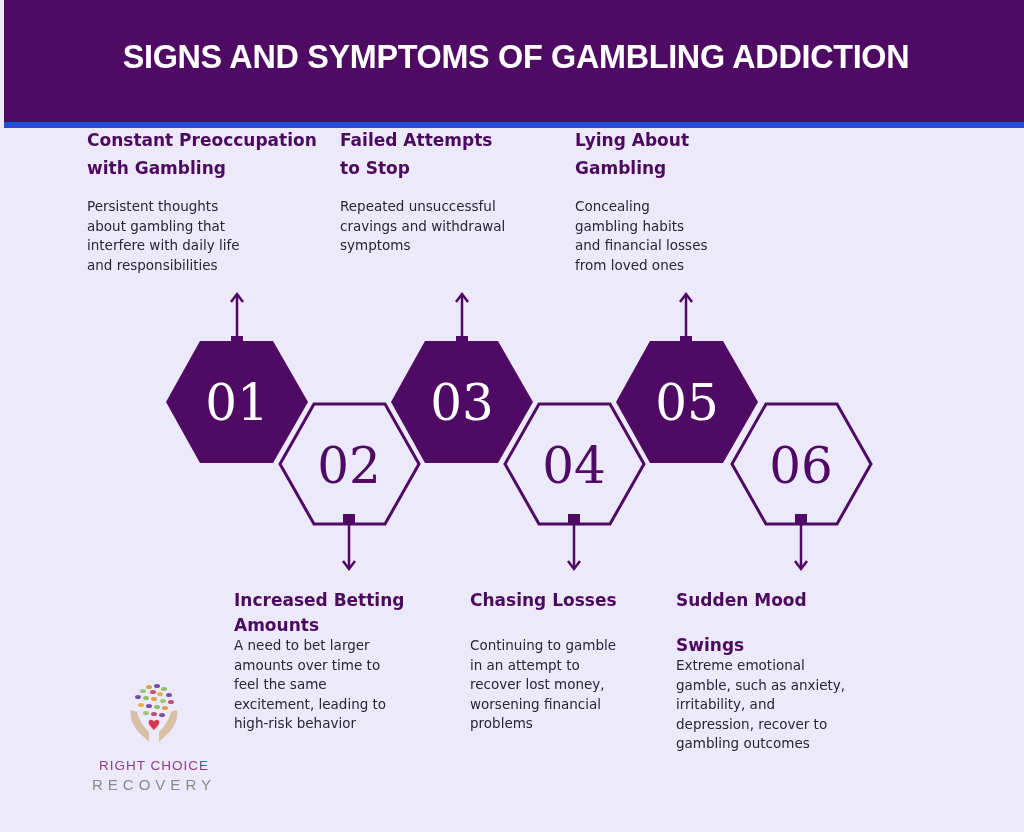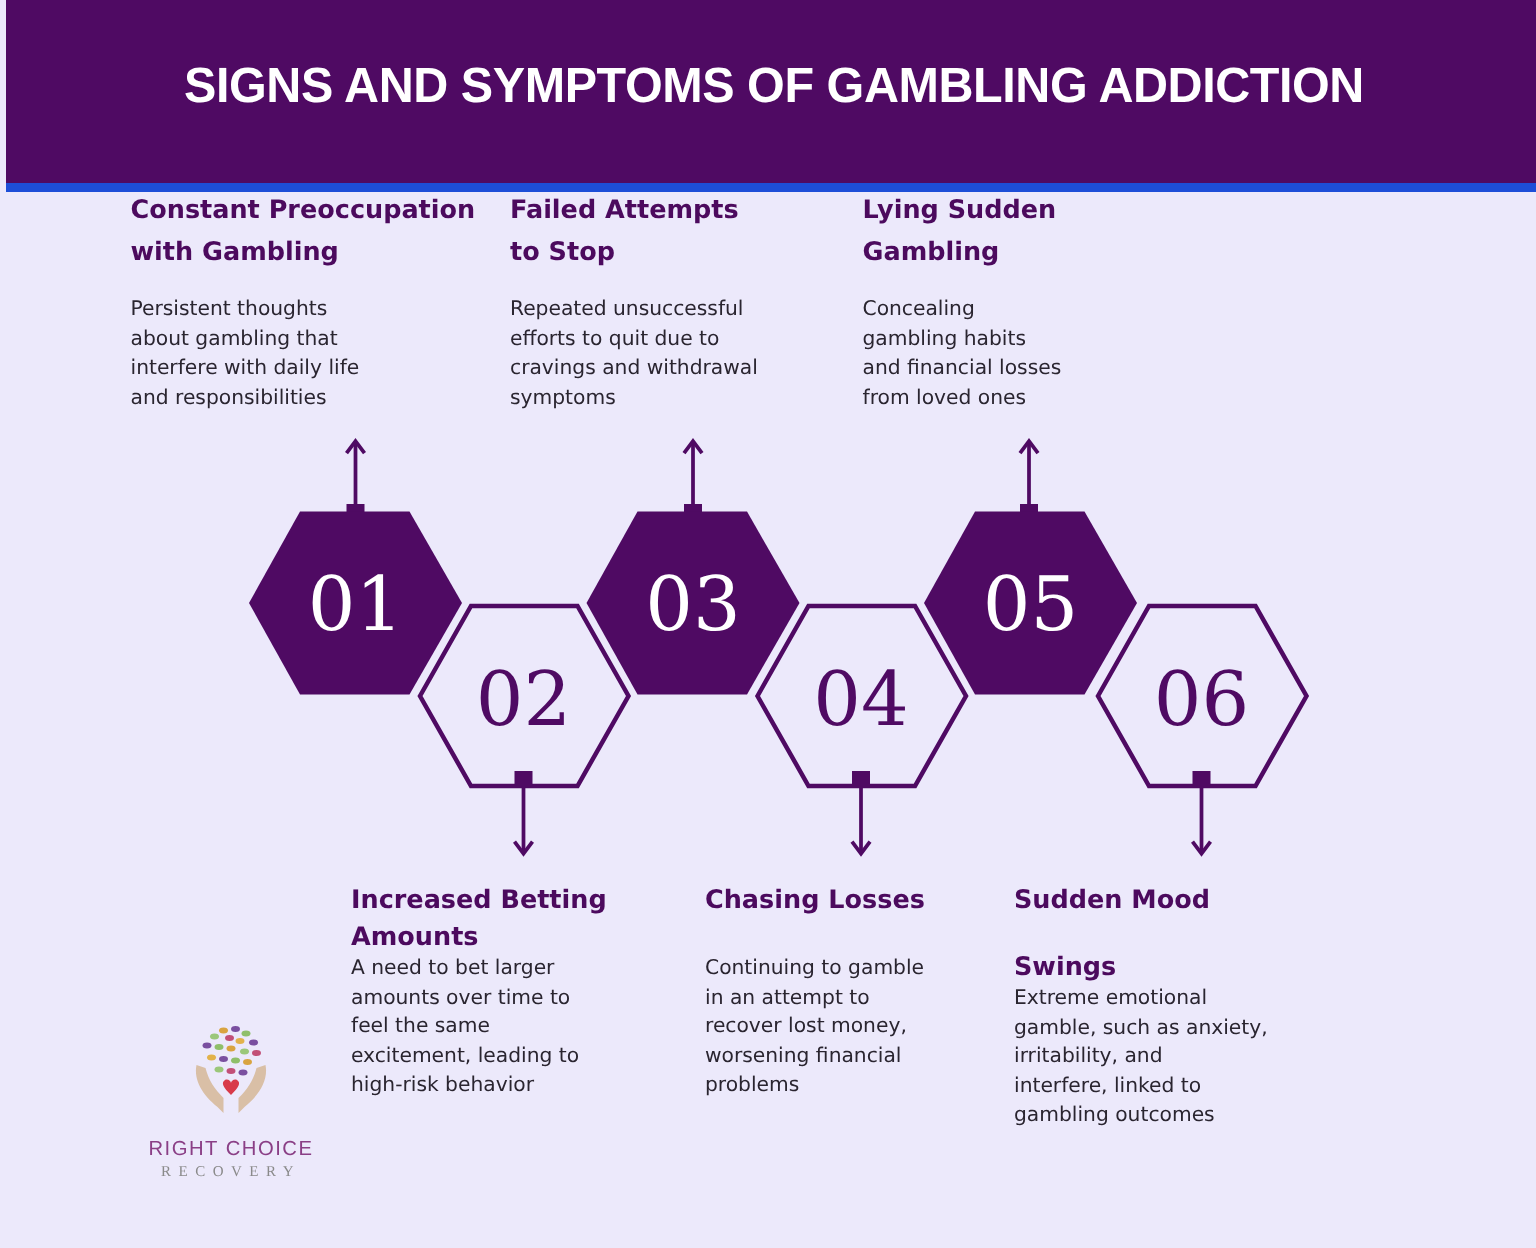--- a/index.html
+++ b/index.html
@@ -7,21 +7,21 @@
   body { background:#ece9fb; font-family:"DejaVu Sans", sans-serif; position:relative; }
   .header { position:absolute; left:4px; top:0; width:1024px; height:128px; background:#4f0a63; border-bottom:6px solid #1d4ed8; }
   .header h1 { position:absolute; left:0; right:0; top:38px; text-align:center; color:#fff; font-family:"Liberation Sans", sans-serif; font-weight:bold; font-size:33px; letter-spacing:-0.3px; transform:scaleX(0.98); }
   .diagram { position:absolute; left:0; top:0; width:1024px; height:832px; }
   .block { position:absolute; text-align:left; }
   .block .title { color:#4c0a5e; font-family:"DejaVu Sans", sans-serif; font-weight:bold; font-size:17px; line-height:28px; }
   .block .desc { color:#2a2530; font-family:"DejaVu Sans", sans-serif; font-size:13.5px; line-height:19.5px; }
   .hexnum { font-family:"DejaVu Serif", serif; font-size:50px; }
   .logo { position:absolute; left:92px; top:680px; width:124px; text-align:center; }
   .logo .brand { color:#8a3f86; font-family:"Liberation Sans", sans-serif; font-size:13.5px; letter-spacing:1px; margin-top:4px; }
-  .logo .sub { color:#8a8a8a; font-family:Liberation Serif, serif; font-size:10px; letter-spacing:5px; margin-top:3px; }
+  .logo .sub { color:#8a8a8a; font-family:Liberation Sans, sans-serif; font-size:15px; letter-spacing:5px; margin-top:3px; }
 </style>
 </head>
 <body>
 
 <div class="header">
   <h1>SIGNS AND SYMPTOMS OF GAMBLING ADDICTION</h1>
 </div>
 
 <svg class="diagram" width="1024" height="832" viewBox="0 0 1024 832">
 
@@ -88,29 +88,28 @@
   </div>
 </div>
 
 <div class="block" style="left:340px; top:126px; width:250px;">
   <div class="title">
     <div>Failed Attempts</div>
     <div>to Stop</div>
   </div>
   <div class="desc" style="margin-top:15px;">
     <div>Repeated unsuccessful</div>
-    <div>efforts to quit due to</div>
     <div>cravings and withdrawal</div>
     <div>symptoms</div>
   </div>
 </div>
 
 <div class="block" style="left:575px; top:126px; width:230px;">
   <div class="title">
-    <div>Lying Sudden</div>
+    <div>Lying About</div>
     <div>Gambling</div>
   </div>
   <div class="desc" style="margin-top:15px;">
     <div>Concealing</div>
     <div>gambling habits</div>
     <div>and financial losses</div>
     <div>from loved ones</div>
   </div>
 </div>
 
@@ -143,21 +142,21 @@
 
 <div class="block" style="left:676px; top:586px; width:232px;">
   <div class="title">
     <div>Sudden Mood</div>
     <div style="line-height:22px;margin-top:20px;">Swings</div>
   </div>
   <div class="desc">
     <div>Extreme emotional</div>
     <div>gamble, such as anxiety,</div>
     <div>irritability, and</div>
-    <div>interfere, linked to</div>
+    <div>depression, recover to</div>
     <div>gambling outcomes</div>
   </div>
 </div>
 
 <div class="logo">
   <svg width="70" height="70" viewBox="0 0 70 70">
 
     <g>
       <ellipse cx="30" cy="7" rx="3" ry="2" fill="#d9a441"></ellipse>
       <ellipse cx="38" cy="6" rx="3" ry="2" fill="#7a4fa0"></ellipse>

